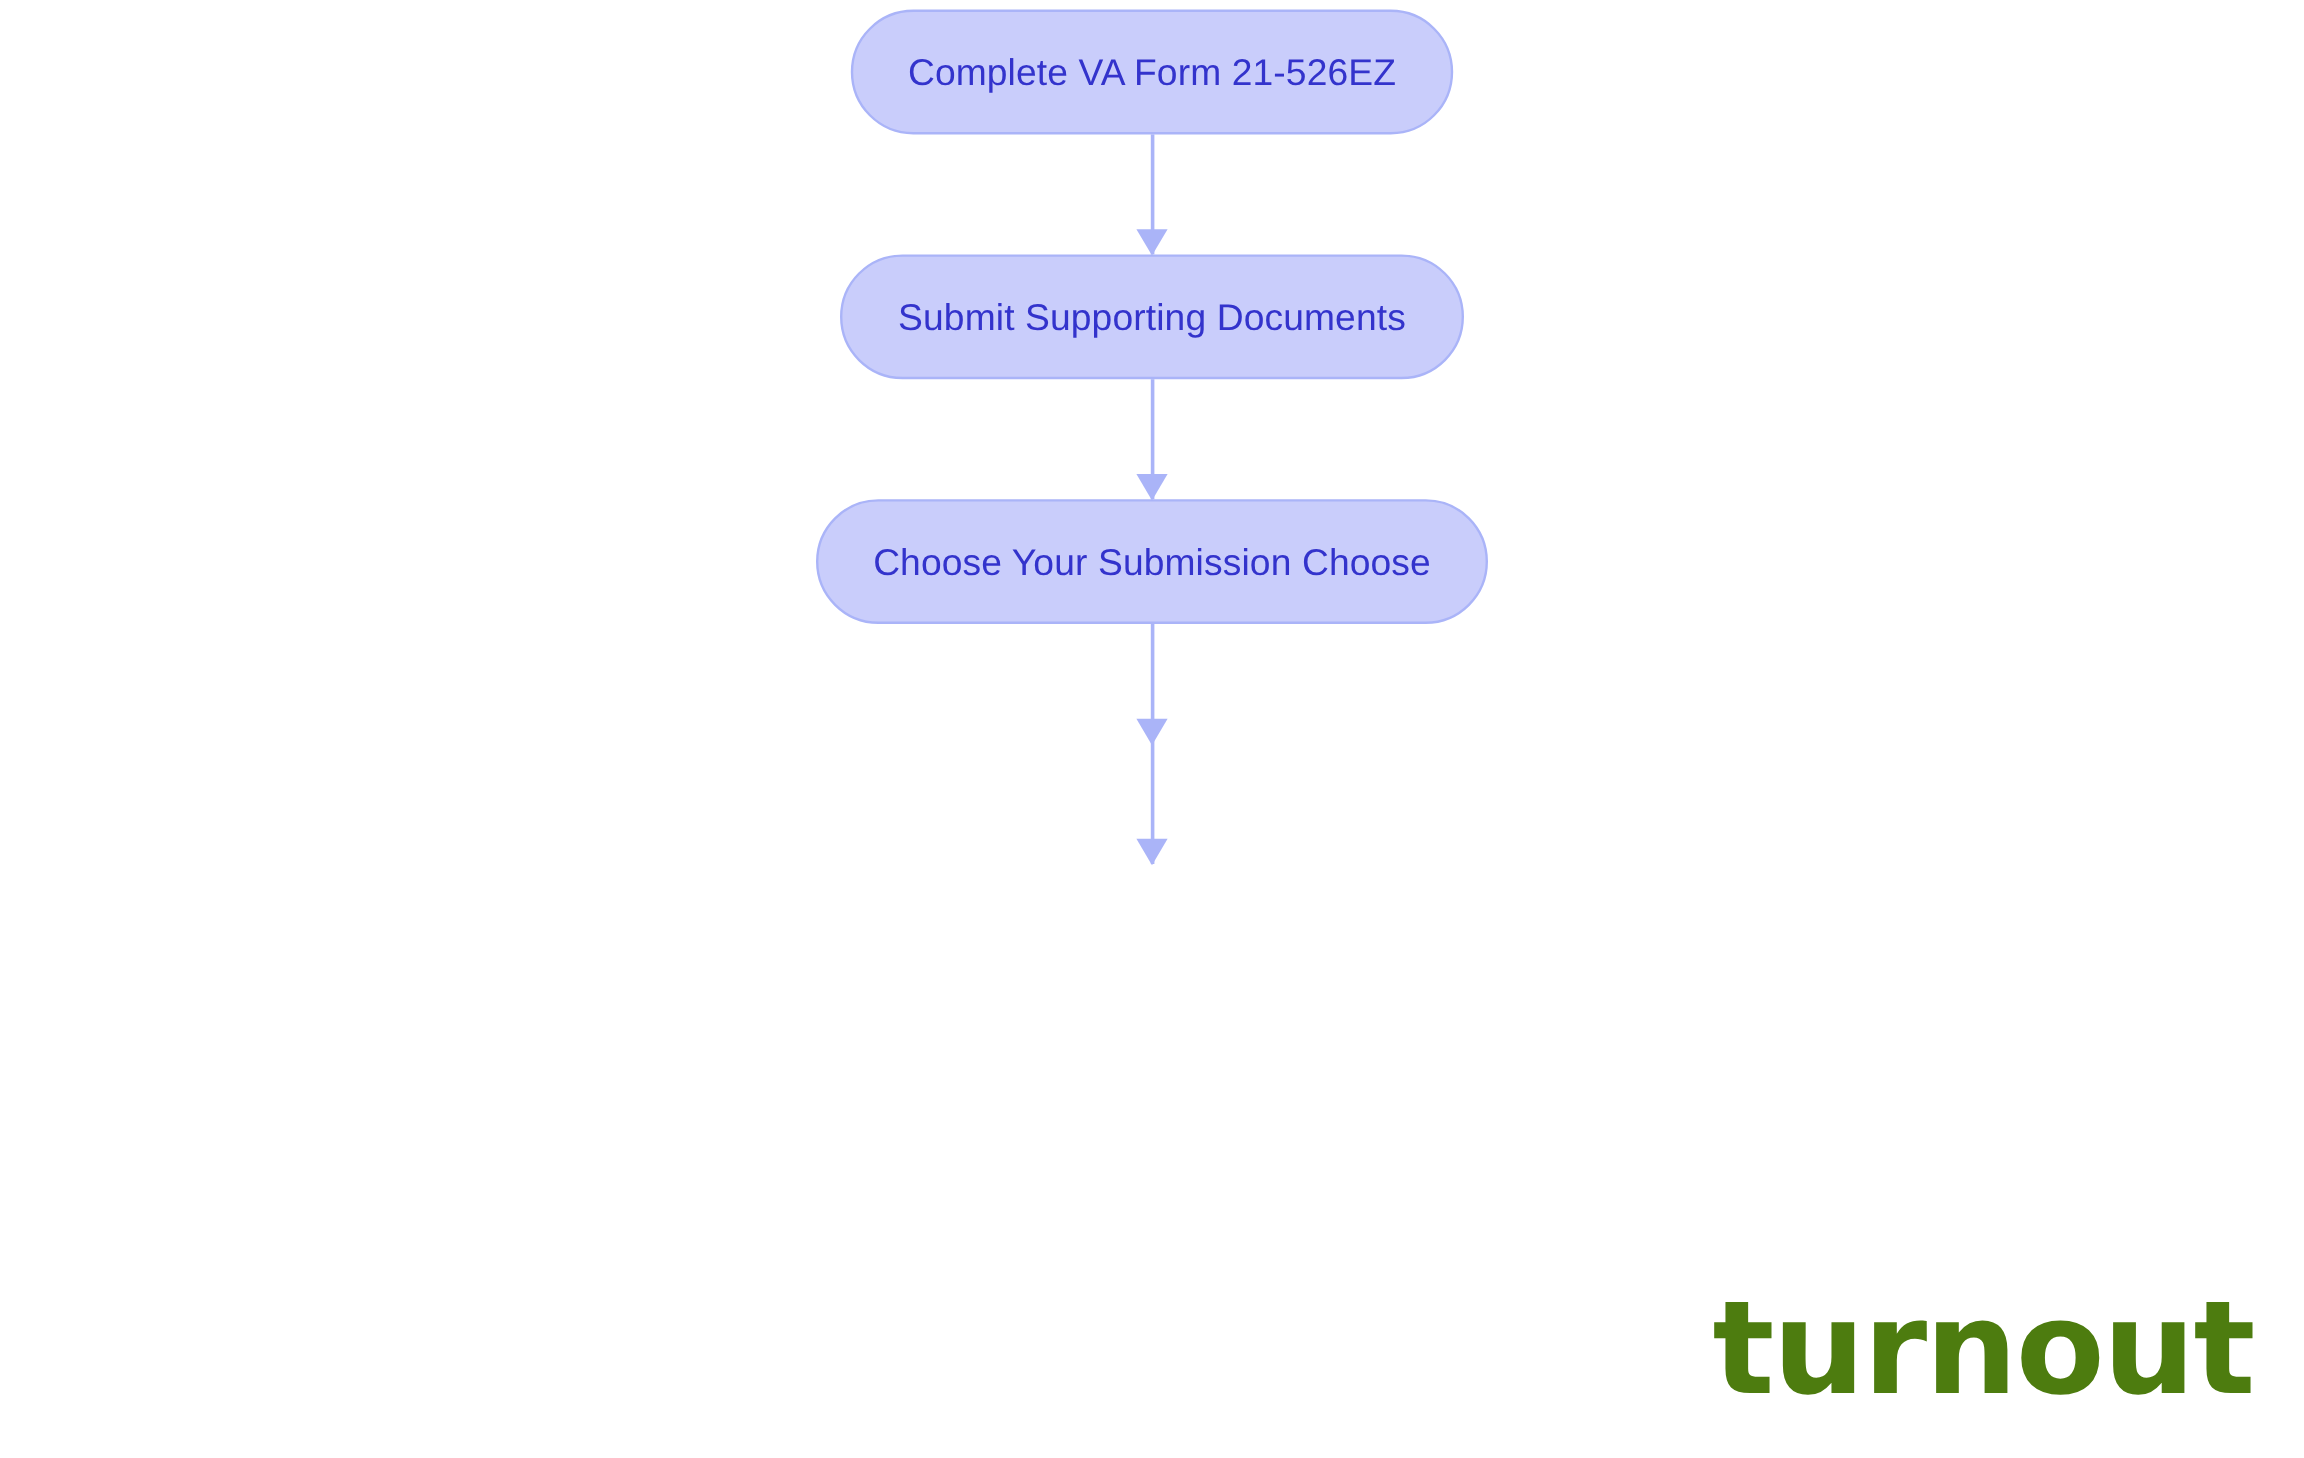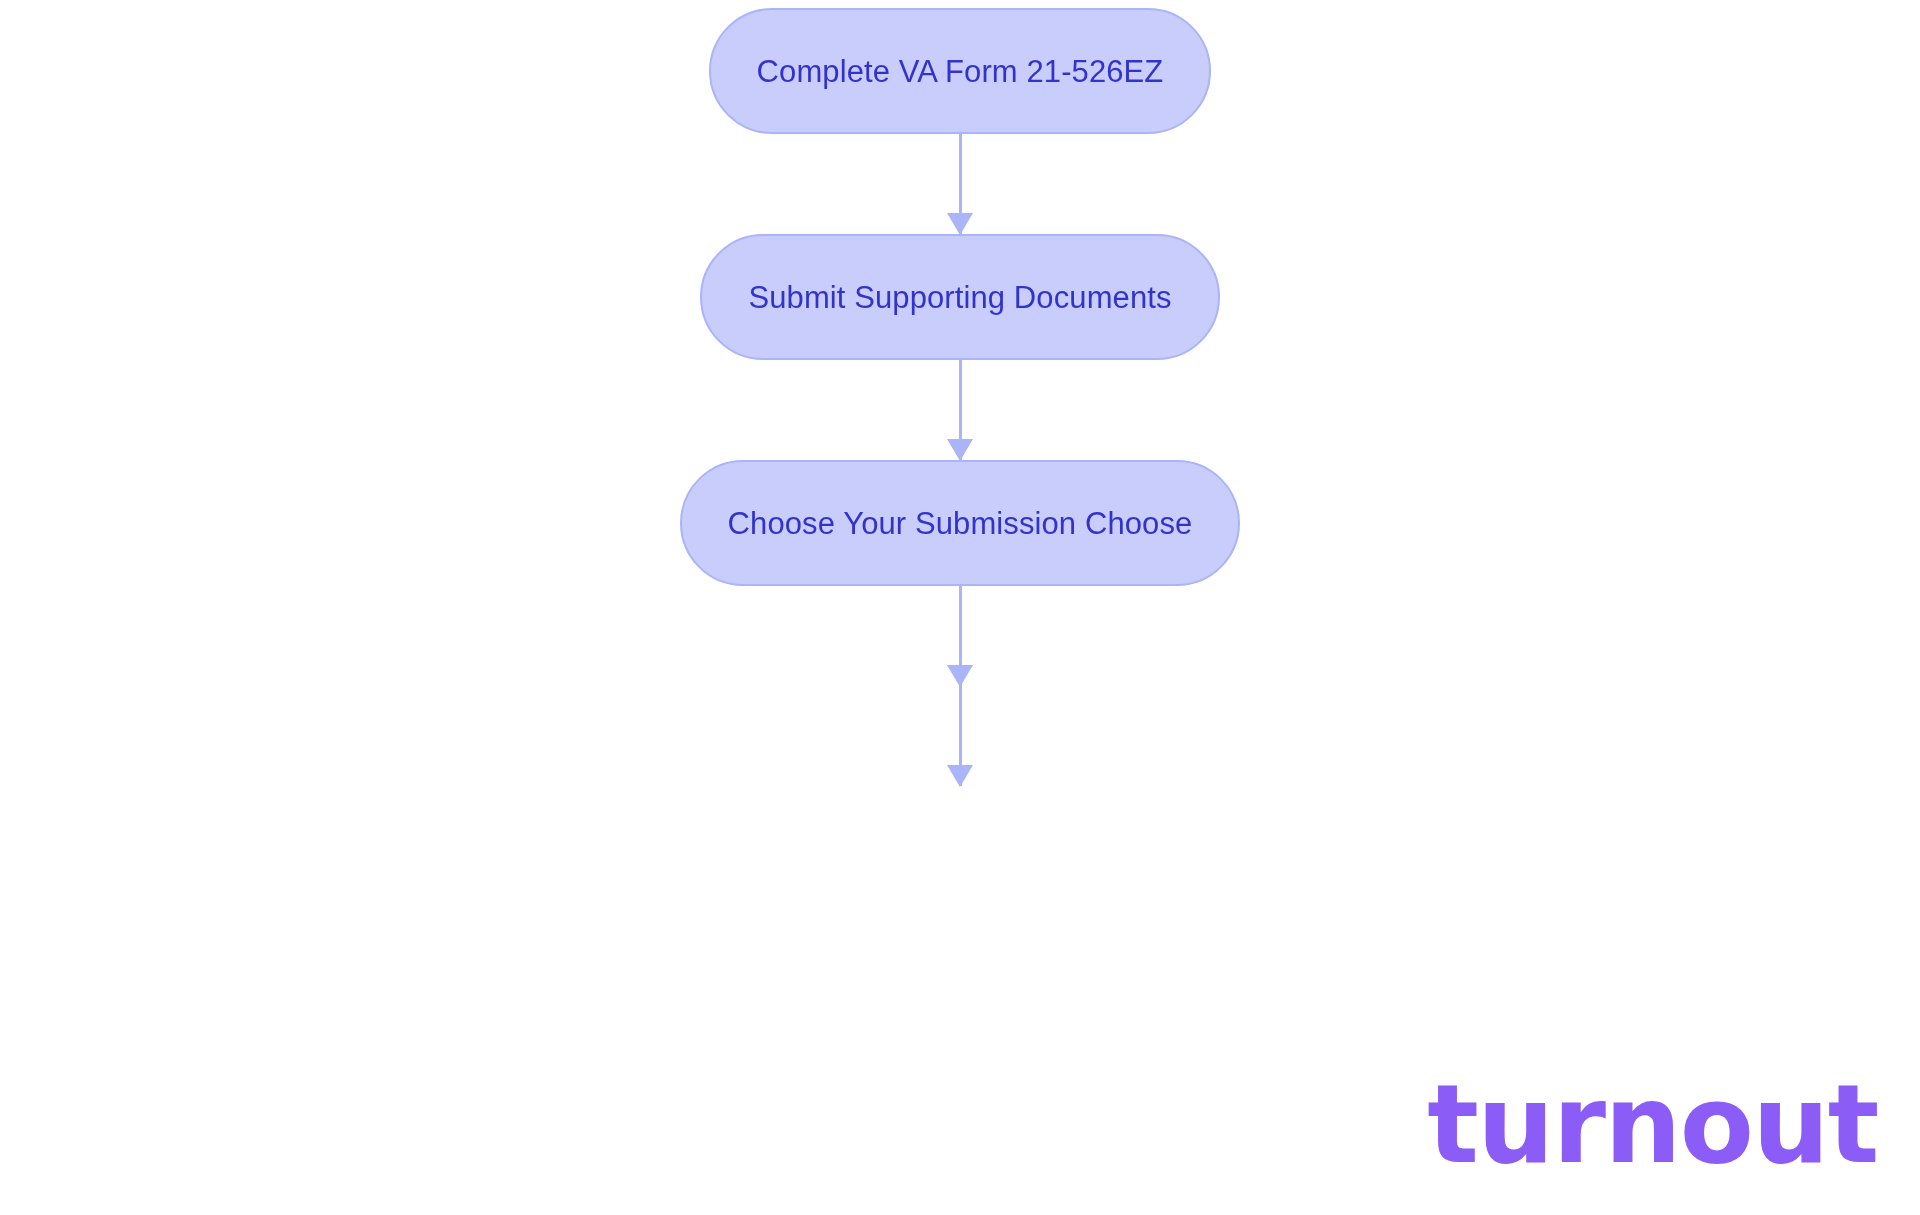--- a/index.html
+++ b/index.html
@@ -30,21 +30,21 @@
     top: 8px;
     width: 1920px;
     display: flex;
     flex-direction: column;
     align-items: center;
   }
 
   
   .flow-node {
     box-sizing: border-box;
-    height: 126px;
+    height: 104px;
     border: 2px solid #aab4f8;
     background: #c9cdfb;
     border-radius: 65px;
     display: flex;
     align-items: center;
     justify-content: center;
     color: #3333cc;
     font-size: 31px;
     font-weight: 400;
     letter-spacing: 0.1px;
@@ -74,21 +74,21 @@
     border-left: 13px solid transparent;
     border-right: 13px solid transparent;
     border-top: 22px solid #aab4f8;
   }
 
   
   .brand-logo {
     position: absolute;
     right: 42px;
     bottom: 36px;
-    color: #8b5cf6;
+    color: #4d7c0f;
     font-size: 108px;
     font-weight: 700;
     letter-spacing: -1.5px;
     line-height: 1;
     font-family: "DejaVu Sans", sans-serif;
     text-align: right;
   }
 </style>
 </head>
 <body>

